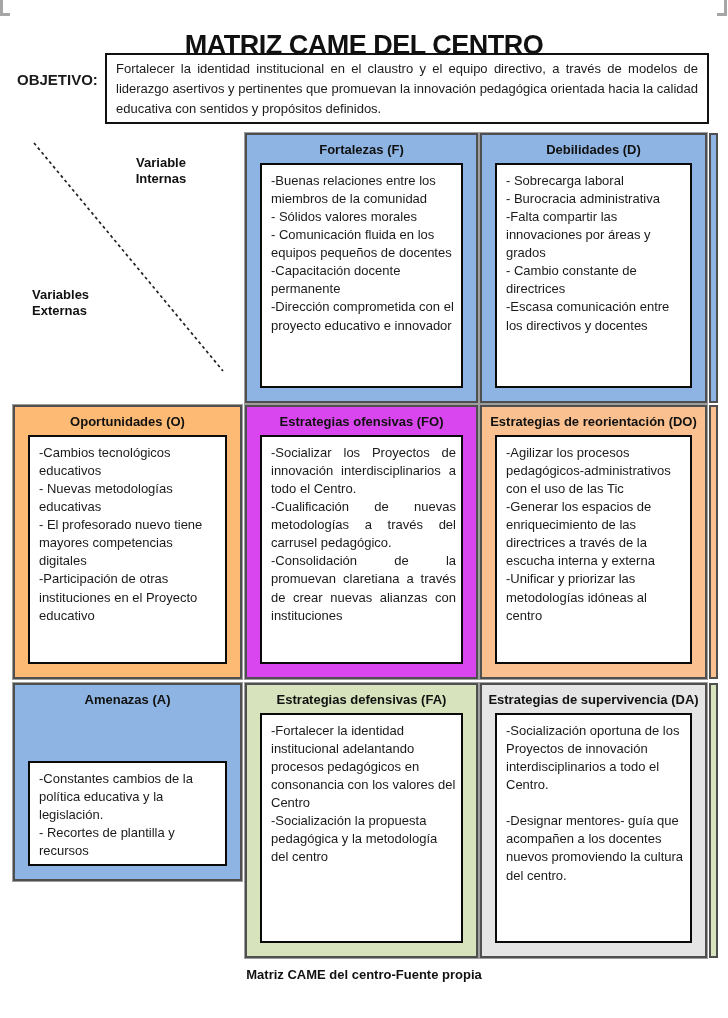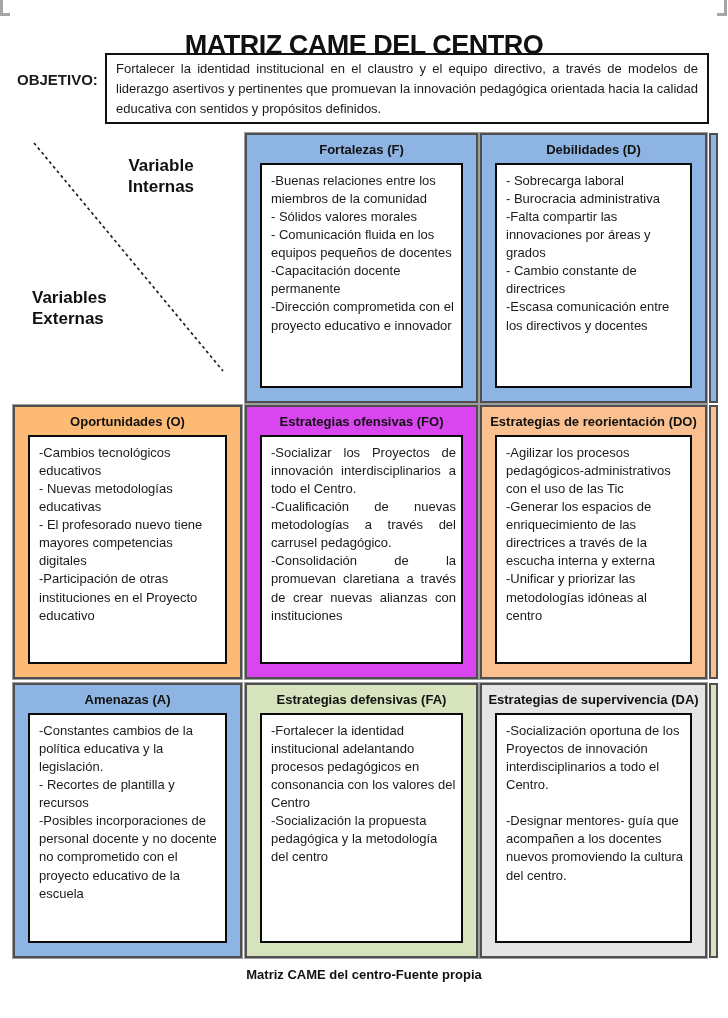--- a/index.html
+++ b/index.html
@@ -17,41 +17,41 @@
          font-size:27px;font-weight:bold;letter-spacing:-0.5px;color:#111;}
 
   
   .obj-label{position:absolute;left:17px;top:71px;font-size:15px;font-weight:bold;}
   .obj-box{position:absolute;left:105px;top:53px;width:582px;height:59px;
            border:2px solid #111;background:#fff;padding:4px 9px;
            font-size:13px;line-height:1.53;text-align:justify;}
 
   
   .diag-svg{position:absolute;left:0;top:130px;}
-  .axis-label{position:absolute;font-size:17px;font-weight:bold;line-height:1.25;
+  .axis-label{position:absolute;font-size:13px;font-weight:bold;line-height:1.25;
               white-space:pre-line;color:#111;}
   .axis-internal{left:116px;top:155px;width:90px;text-align:center;}
   .axis-external{left:32px;top:287px;text-align:left;}
 
   
   .panel{position:absolute;border:2px solid #4f4f4f;outline:1px solid #9e9e9e;
          display:flex;flex-direction:column;box-sizing:border-box;}
   .panel-header{margin:0;padding:7px 4px 4px;font-size:13px;font-weight:bold;
                 text-align:center;color:#111;}
   .panel-box{flex:1;margin:2px 13px 13px;border:2px solid #0a0a0a;background:#fff;
              padding:7px 5px 5px 9px;font-size:13px;line-height:1.39;
              white-space:pre-line;overflow:hidden;}
   .panel-box.justify{text-align:justify;}
 
   .pos-fortalezas   {left:245px;top:133px;width:233px;height:270px;}
   .pos-debilidades  {left:480px;top:133px;width:227px;height:270px;}
   .pos-oportunidades{left:13px; top:405px;width:229px;height:274px;}
   .pos-fo           {left:245px;top:405px;width:233px;height:274px;}
   .pos-do           {left:480px;top:405px;width:227px;height:274px;}
-  .pos-amenazas     {left:13px; top:683px;width:229px;height:275px;}
+  .pos-amenazas     {left:13px; top:683px;width:229px;height:198px;gap:48px;}
   .pos-fa           {left:245px;top:683px;width:233px;height:275px;}
   .pos-da           {left:480px;top:683px;width:227px;height:275px;}
 
   
   .edge-strip{position:absolute;left:709px;width:5px;border:2px solid #4f4f4f;box-sizing:content-box;}
   .strip-top{top:133px;height:266px;}
   .strip-mid{top:405px;height:270px;}
   .strip-bot{top:683px;height:271px;}
 
   

